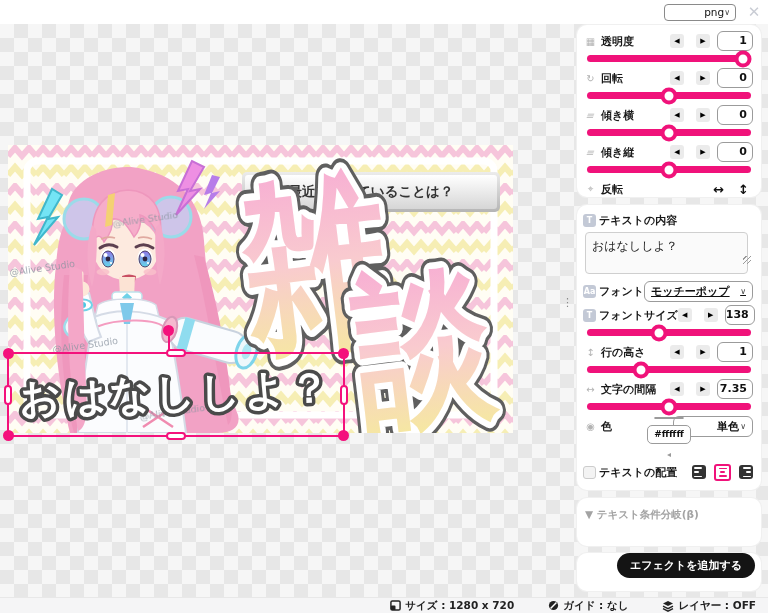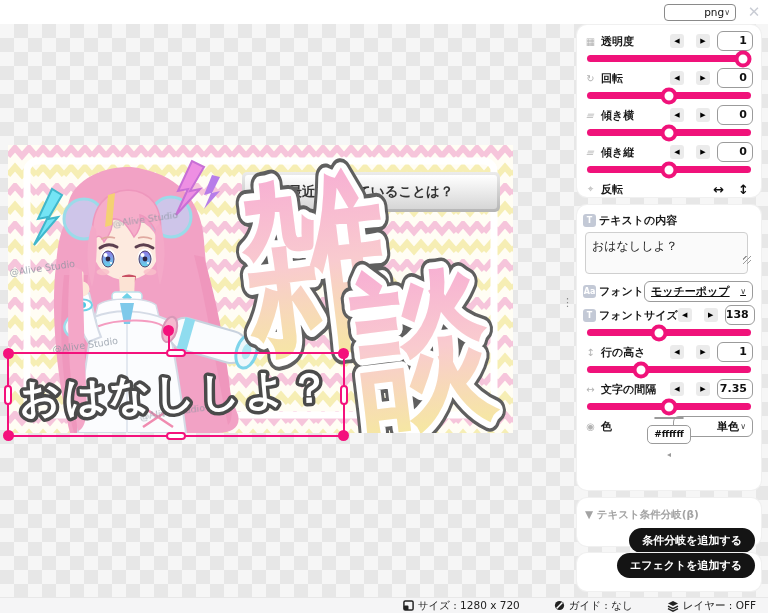--- a/index.html
+++ b/index.html
@@ -64,21 +64,21 @@
   .al-btn.active{width:17px;height:17px;background:#fff;border:2.5px solid #f0127a;padding:2px;}
   .al-btn.active i{background:#f0127a;align-self:center;}
   .al-center i:nth-child(1){width:8px}.al-center i:nth-child(2){width:5px}.al-center i:nth-child(3){width:8px}
   .al-right{align-items:flex-end;}
   .al-right i:nth-child(1){width:8px}.al-right i:nth-child(2){width:5px}.al-right i:nth-child(3){width:8px}
   .pill-btn{background:#141414;color:#fff;border:none;border-radius:15px;font-size:11px;font-weight:bold;padding:5px 13px;cursor:pointer;}
   .cond-btn-row{display:flex;justify-content:flex-end;padding-right:6px;margin-top:1px;}
   .splitter{position:absolute;left:562px;top:296px;color:#8a8a8a;font-size:11px;z-index:12;cursor:col-resize;letter-spacing:-1px;}
   
   .statusbar{position:absolute;left:0;top:597px;width:768px;height:16px;background:#f5f5f6;border-top:1px solid #e8e8e8;display:flex;align-items:center;justify-content:flex-end;gap:34px;padding-right:12px;box-sizing:border-box;z-index:30;}
-  .st-item{display:flex;align-items:center;gap:4px;font-size:10.5px;font-weight:400;color:#222;}
+  .st-item{display:flex;align-items:center;gap:4px;font-size:10.5px;font-weight:700;color:#222;}
   .st-item svg{display:block;}
 </style>
 </head>
 <body>
 
 <div class="topbar">
   <div class="fmt-select">
     <span>png</span>
     <span class="chev">∨</span>
   </div>
@@ -363,27 +363,46 @@
       <span class="chev">∨</span>
     </div>
   </div>
 
   <div class="swatch-row">
     <div class="swatch"></div>
     <div class="hex-box">#ffffff</div>
     <span class="hex-arr">◂</span>
   </div>
 
+  <div class="crow" style="margin-top:4px;">
+    <span class="chk"></span>
+    <span class="rlabel">テキストの配置</span>
+    <span class="spacer"></span>
+    <div class="align-btns">
+      <button class="al-btn al-left">
+          <i></i>
+          <i></i>
+          <i></i>
+        </button>
+      <button class="al-btn al-center active">
+          <i></i>
+          <i></i>
+          <i></i>
+        </button>
+      <button class="al-btn al-right">
+          <i></i>
+          <i></i>
+          <i></i>
+        </button>
+    </div>
+  </div>
 </div>
 
 <div class="card card3">
   <div class="sec-head">▼ テキスト条件分岐(β)</div>
-  <div class="cond-btn-row">
-    <button class="pill-btn">条件分岐を追加する</button>
-  </div>
 </div>
 
 <div class="card card4">
   <button class="pill-btn">エフェクトを追加する</button>
 </div>
 
 <div class="statusbar">
   <div class="st-item">
     <svg width="11" height="11" viewBox="0 0 12 12">
       <rect x="1" y="1" width="10" height="10" rx="1.5" fill="none" stroke="#222" stroke-width="1.6"></rect>

